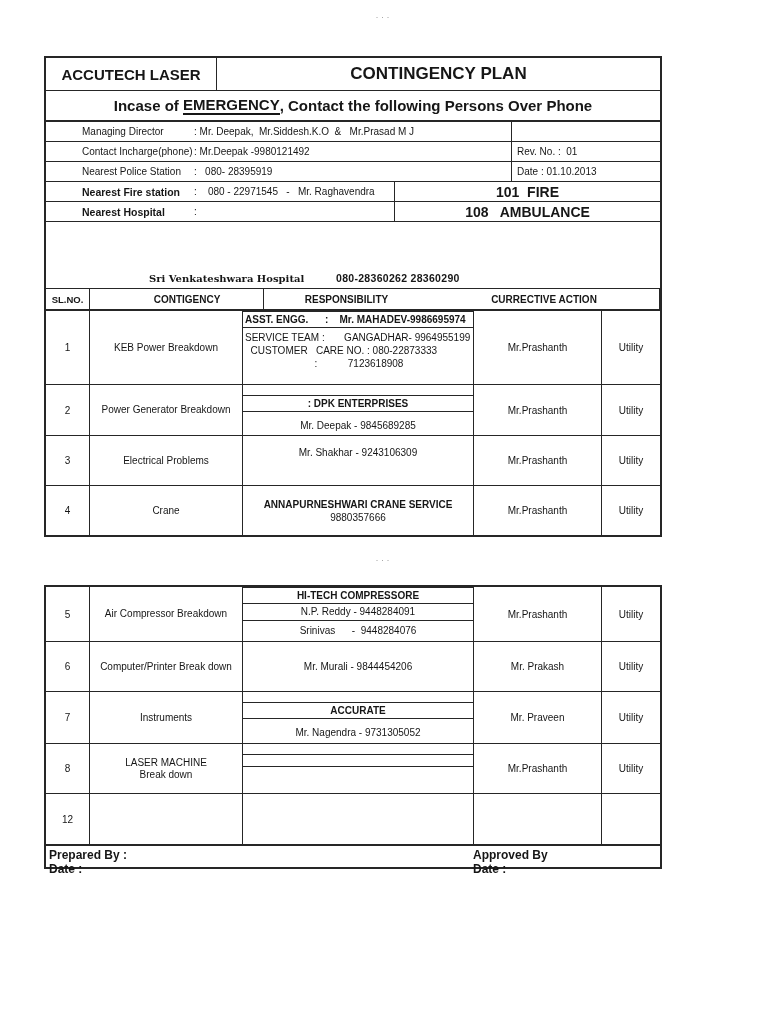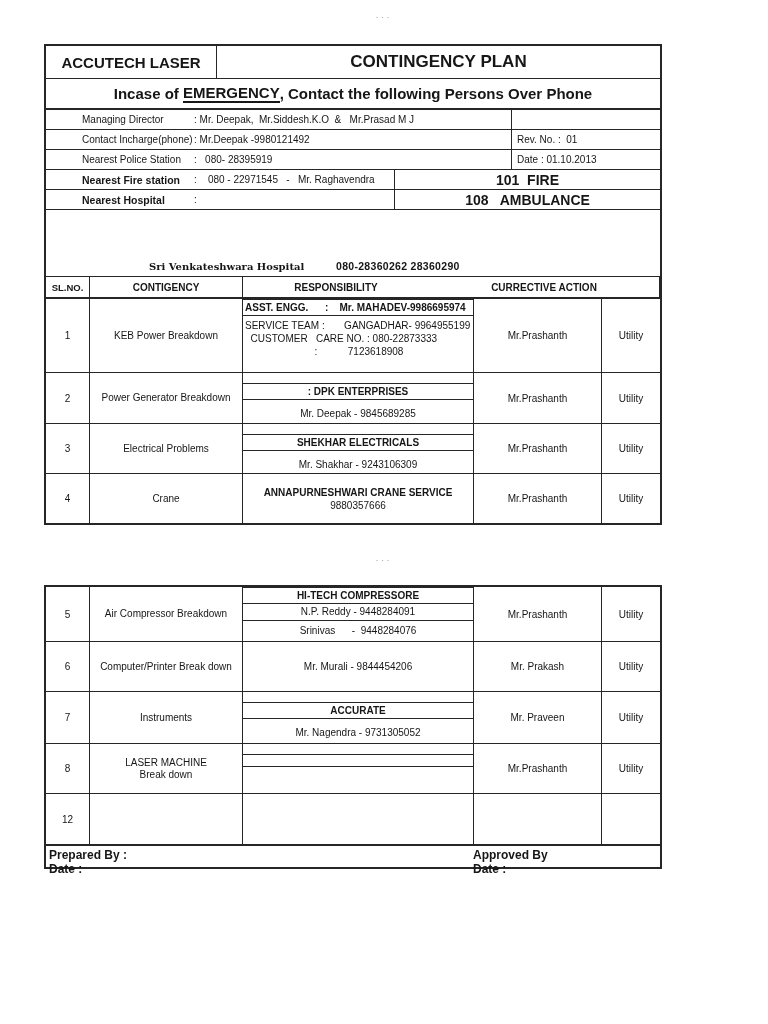--- a/index.html
+++ b/index.html
@@ -7,21 +7,21 @@
   .canvas {
     position: relative; width: 768px; height: 1024px;
     background: #ffffff; overflow: hidden;
     font-family: "Liberation Sans", sans-serif; color: #161616;
   }
   .sep { position:absolute; left:0; right:0; text-align:center; color:#9a9a9a; font-size:9px; letter-spacing:3px; }
   .sep-top { top:10px; }
   .sep-mid { top:553px; }
 
   .doc { position:absolute; left:44px; width:618px; background:#fff; border:2px solid #262626; }
-  .doc1 { top:44px; }
+  .doc1 { top:56px; }
   .doc2 { top:585px; }
 
   
   .title-row { height:33px; display:flex; border-bottom:1px solid #262626; }
   .title-left { width:171px; border-right:1px solid #262626; display:flex; align-items:center; justify-content:center;
                 font-weight:bold; font-size:15px; }
   .title-right { flex:1; display:flex; align-items:center; justify-content:center; font-weight:bold; font-size:17px; }
   .subtitle-row { height:31px; display:flex; align-items:center; justify-content:center;
                   font-weight:bold; font-size:15px; border-bottom:2px solid #262626; white-space:pre; }
   .subtitle-row .u { border-bottom:2px solid #161616; }
@@ -31,21 +31,21 @@
   .ilabel { width:112px; flex:none; white-space:pre; }
   .ival { white-space:pre; }
   .iright { width:149px; border-left:1px solid #262626; display:flex; align-items:center; padding-left:5px; white-space:pre; }
   .iright.big { width:266px; justify-content:center; font-weight:bold; font-size:14px; padding-left:0; }
   .irow.boldlbl .ilabel { font-weight:bold; font-size:10.5px; }
 
   .hosp-row { height:19px; position:relative; border-bottom:1px solid #262626; font-size:10px;margin-top:48px; }
   .hosp-name { position:absolute; left:103px; top:3px; font-family:"DejaVu Serif", serif; font-weight:bold; font-size:10px; }
   .hosp-phone { position:absolute; left:290px; top:2px; font-weight:bold; font-size:10.5px; letter-spacing:0.3px; }
 
-  .hdr-row { height:22px; display:flex; font-weight:bold; border-bottom:2px solid #262626; }
+  .hdr-row { height:22px; display:flex; font-weight:bold; border-bottom:2px solid #262626;gap:21px; }
   .hc { display:flex; align-items:center; justify-content:center; font-size:10px; }
   .c1 { width:44px; border-right:1px solid #262626; }
   .c2 { width:153px; border-right:1px solid #262626; }
   .c3 { width:231px; border-right:1px solid #262626; }
   .c4 { width:128px; border-right:1px solid #262626; }
   .c5 { flex:1; }
   .hc.c1 { font-size:9.5px; }
   .hc.c5hdr { flex:1; }
 
   
@@ -173,21 +173,20 @@
           <div class="cell c4">Mr.Prashanth</div>
           <div class="cell c5">Utility</div>
         </div>
         <div class="trow" style="height: 50px;">
           <div class="cell c1">3</div>
           <div class="cell c2 c-cont">
             <div>Electrical Problems</div>
           </div>
           <div class="cell c3 c-act">
             <div class="a-spacer"></div>
-            <div class="a-boxed">SHEKHAR ELECTRICALS</div>
             <div class="a-line">Mr. Shakhar - 9243106309</div>
           </div>
           <div class="cell c4">Mr.Prashanth</div>
           <div class="cell c5">Utility</div>
         </div>
         <div class="trow" style="height: 49px;">
           <div class="cell c1">4</div>
           <div class="cell c2 c-cont">
             <div>Crane</div>
           </div>

